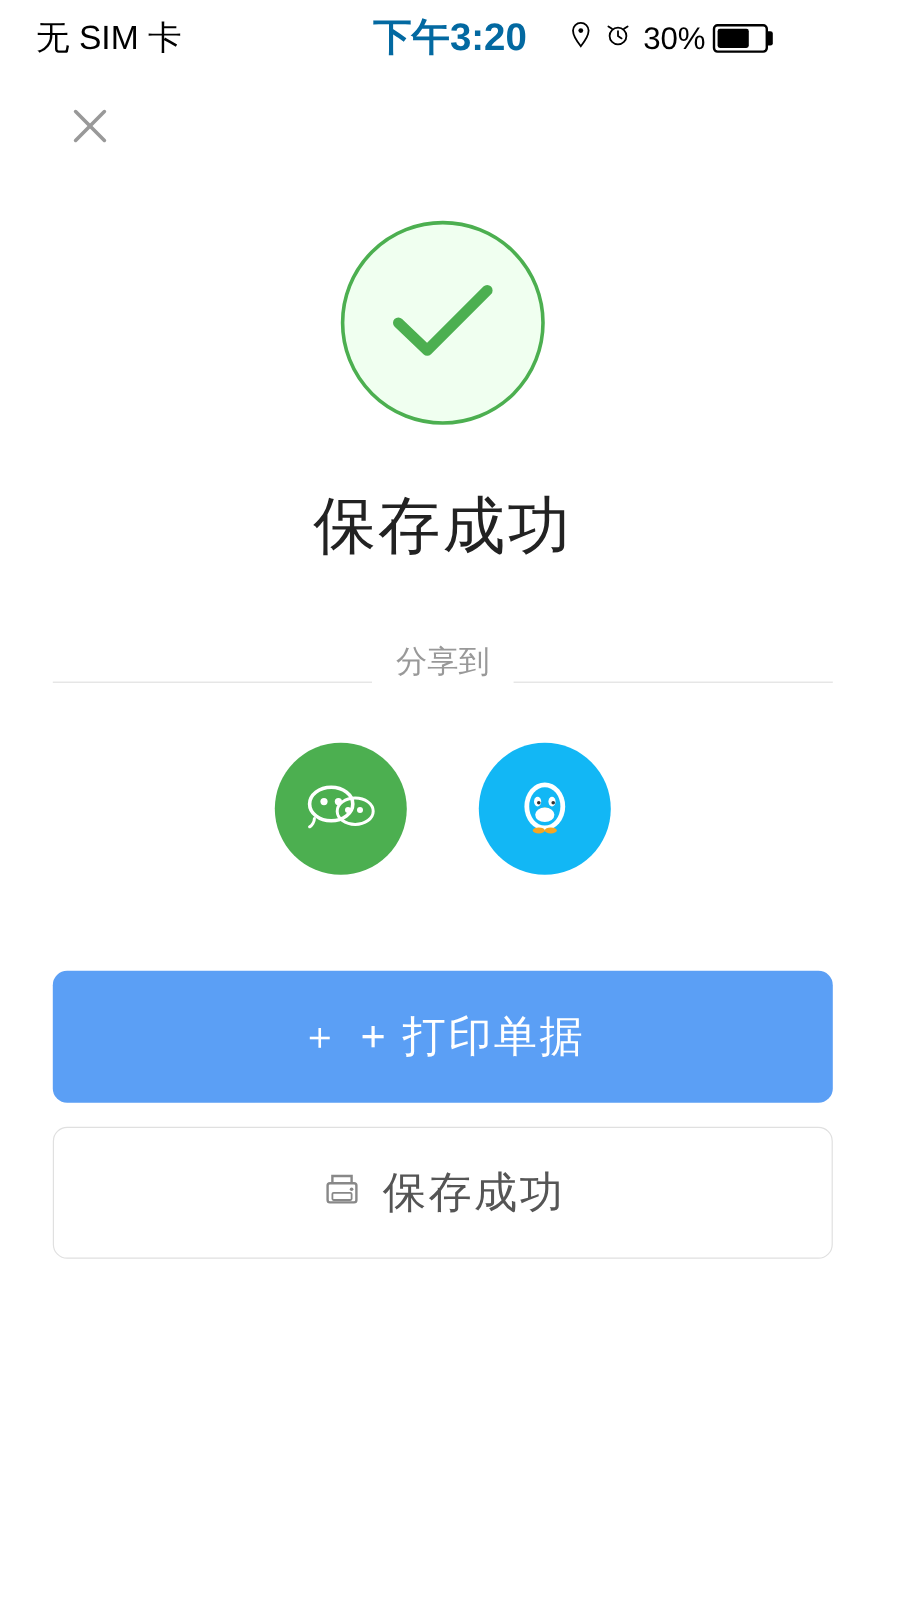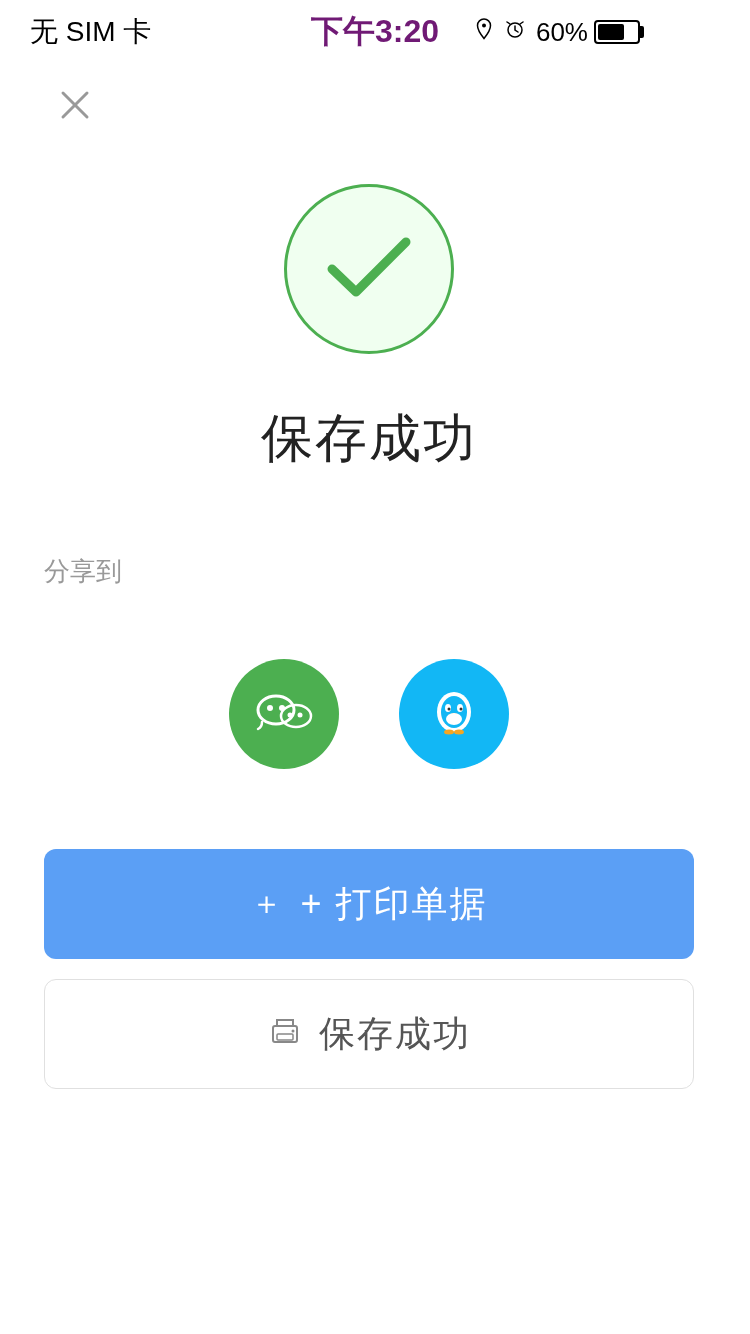--- a/index.html
+++ b/index.html
@@ -34,21 +34,21 @@
       align-items: center;
       gap: 10px;
       font-size: 28px;
       font-weight: 500;
       color: #000;
     }
 
     .status-bar-center {
       font-size: 32px;
       font-weight: 600;
-      color: #701a75;
+      color: #0369a1;
       position: absolute;
       left: 50%;
       transform: translateX(-50%);
     }
 
     .status-bar-right {
       display: flex;
       align-items: center;
       gap: 10px;
       font-size: 26px;
@@ -148,24 +148,23 @@
       font-weight: 500;
       color: #222;
       margin-bottom: 60px;
       letter-spacing: 2px;
     }
 
     
     .share-divider {
       width: 650px;
       display: flex;
-      align-items: flex-start;
+      align-items: flex-end;
       gap: 20px;
       margin-bottom: 50px;
-      flex-direction: column;
     }
 
     .share-divider-line {
       flex: 1;
       height: 1px;
       background: #e0e0e0;
     }
 
     .share-divider-text {
       font-size: 26px;
@@ -276,21 +275,21 @@
     </span>
 
     <span>
       <svg width="22" height="24" viewBox="0 0 22 24" fill="none">
         <circle cx="11" cy="13" r="7" stroke="#000" stroke-width="1.5" fill="none"></circle>
         <path d="M11 9v4l3 2" stroke="#000" stroke-width="1.5" stroke-linecap="round"></path>
         <path d="M3 5l3 2M19 5l-3 2" stroke="#000" stroke-width="1.5" stroke-linecap="round"></path>
       </svg>
     </span>
     <div class="battery-container">
-      <span class="battery-text">60%</span>
+      <span class="battery-text">30%</span>
       <div class="battery-icon">
         <div class="battery-fill"></div>
       </div>
     </div>
   </div>
 </div>
 
 <div class="close-btn">
   <svg viewBox="0 0 36 36" fill="none" xmlns="http://www.w3.org/2000/svg">
     <line x1="6" y1="6" x2="30" y2="30" stroke="#999" stroke-width="3" stroke-linecap="round"></line>

